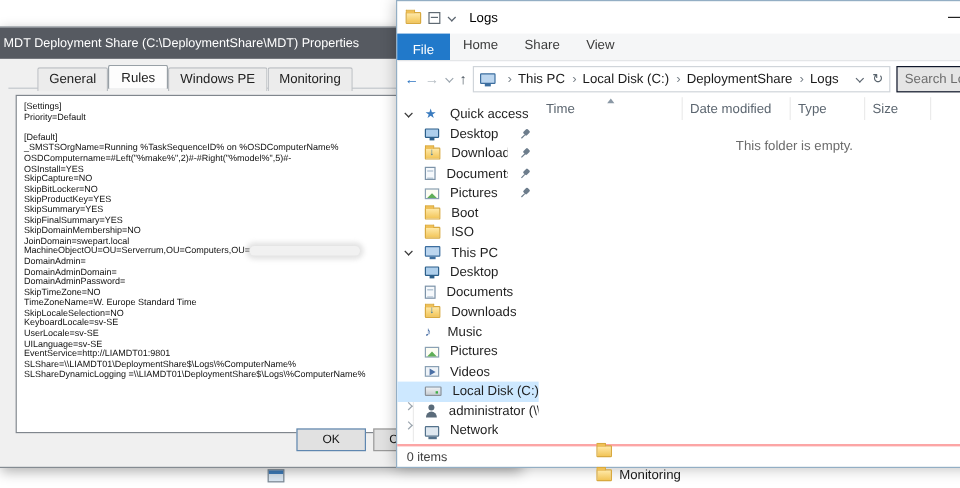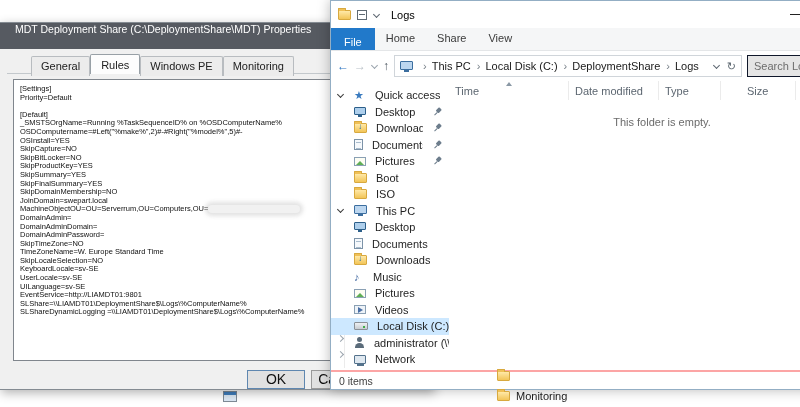--- a/index.html
+++ b/index.html
@@ -53,33 +53,33 @@
   .chev.exp::before { border-color:#3a3a3a; transform:rotate(45deg); }
   .chev.col::before { border-color:#9aa4ad; transform:rotate(-45deg); }
   .chev-down { width:8px; height:8px; position:relative; }
   .chev-down::before { content:''; position:absolute; top:1px; left:1px; width:4px; height:4px;
     border-right:1.2px solid #5c6670; border-bottom:1.2px solid #5c6670; transform:rotate(45deg); }
 
   
   #dialog { position:absolute; left:-2px; top:22px; width:434px; height:368px; background:#f0f0f0;
     border:1px solid #848b92; box-shadow:3px 3px 10px rgba(0,0,0,.3); z-index:10; }
   .dlg-titlebar { height:26px; background:#565a61; color:#fff; font-size:10.5px;
-    display:flex; align-items:flex-start; padding-left:16px; }
+    display:flex; align-items:center; padding-left:4px; }
   .dlg-tabs { position:absolute; left:12px; top:33px; display:flex;padding-left:20px; }
   .dlg-tabline { position:absolute; left:8px; top:50px; width:418px; border-top:1px solid #c3c8cc; }
   .dlg-tab { font-size:11px; padding:3px 9px 2px 9px; border:1px solid #b8bcc0; border-bottom:none;
     background:#ececec; color:#222; border-radius:2px 2px 0 0; position:relative; }
   .dlg-tab.active { background:#fdfdfd; padding:4px 10px 3px 10px; top:-2px; z-index:3; border-color:#98a0a6; }
   .dlg-textarea { position:absolute; left:14px; top:56px; width:404px; height:282px; background:#fff;
     border:1px solid #80868d; padding:5px 6px; font-size:7.5px; line-height:8.6px; color:#101010;
     white-space:pre-wrap; overflow:hidden; }
   .redact { display:inline-block; width:92px; height:8px; vertical-align:middle; background:#f1f1f1;
     border-radius:4px; box-shadow:0 0 4px 3px rgba(190,190,190,.45); }
-  .dlg-btn { position:absolute; top:347px; width:58px; height:19px; background:#e1e1e1;
-    border:1px solid #9a9a9a; font-size:14px; color:#111; text-align:center; line-height:17px; }
+  .dlg-btn { position:absolute; top:334px; width:58px; height:19px; background:#e1e1e1;
+    border:1px solid #9a9a9a; font-size:10px; color:#111; text-align:center; line-height:17px; }
   .dlg-btn.ok { left:248px; border-color:#5f87b0; }
   .dlg-btn.cancel { left:312px; }
 
   
   #explorer { position:absolute; left:330px; top:0; width:546px; height:390px; background:#fff;
     border:1px solid #93aec4; box-shadow:0 0 12px rgba(0,0,0,.28); z-index:30;
     display:flex; flex-direction:column; }
   .x-titlebar { height:27px; flex:none; display:flex; align-items:center; padding-left:7px; gap:6px; font-size:11px; color:#000; }
   .qat-box { width:10px; height:10px; border:1px solid #5f6a73; position:relative; }
   .qat-box::after { content:''; position:absolute; left:1px; top:3px; width:6px; height:1px; background:#5f6a73; }
@@ -123,21 +123,21 @@
   .x-nav { width:118px; flex:none; padding-top:6px; font-size:11px; color:#1f1f1f; overflow:hidden; }
   .nav-row { height:16.5px; display:flex; align-items:center; padding-left:5px; gap:9px; }
   .nav-row .lbl { white-space:nowrap; overflow:hidden; }
   .nav-row.child { padding-left:23px; }
   .nav-row.selected { background:#cde8ff; }
   .nav-row .pin { margin-left:auto; margin-right:7px; }
 
   .x-main { flex:1; display:flex; flex-direction:column; min-width:0; }
   .col-headers { height:19px; flex:none; display:flex; font-size:11px; color:#5c6670; }
   .col { border-right:1px solid #ebebeb; height:100%; display:flex; align-items:center; padding-left:6px; position:relative; }
-  .col.c-name { width:120px; } .col.c-date { width:90px; } .col.c-type { width:62px; } .col.c-size { width:55px;margin-left:20px; }
+  .col.c-name { width:120px; } .col.c-date { width:90px; } .col.c-type { width:62px; } .col.c-size { width:55px; }
   .sort-caret { position:absolute; top:1px; left:50%; margin-left:-3px; width:0; height:0;
     border-left:3.5px solid transparent; border-right:3.5px solid transparent; border-bottom:4px solid #8a98a5; }
   .empty-msg { margin-top:16px; text-align:center; font-size:11px; color:#6b6b6b; }
 
   .x-status { height:19px; flex:none; border-top:2px solid #fca5a5; display:flex; align-items:center;
     padding:0 8px; font-size:10.5px; color:#3f3f3f; }
   .view-btns { margin-left:auto; display:flex; gap:3px; }
   .vbtn { width:18px; height:15px; border:1px solid transparent; display:flex; align-items:center; justify-content:center; }
   .vbtn.active { background:#cfe4f7; border-color:#9fc6e8; }
   .vb-list { width:10px; height:9px; border-top:2px solid #5a6570; border-bottom:2px solid #5a6570; position:relative; }

